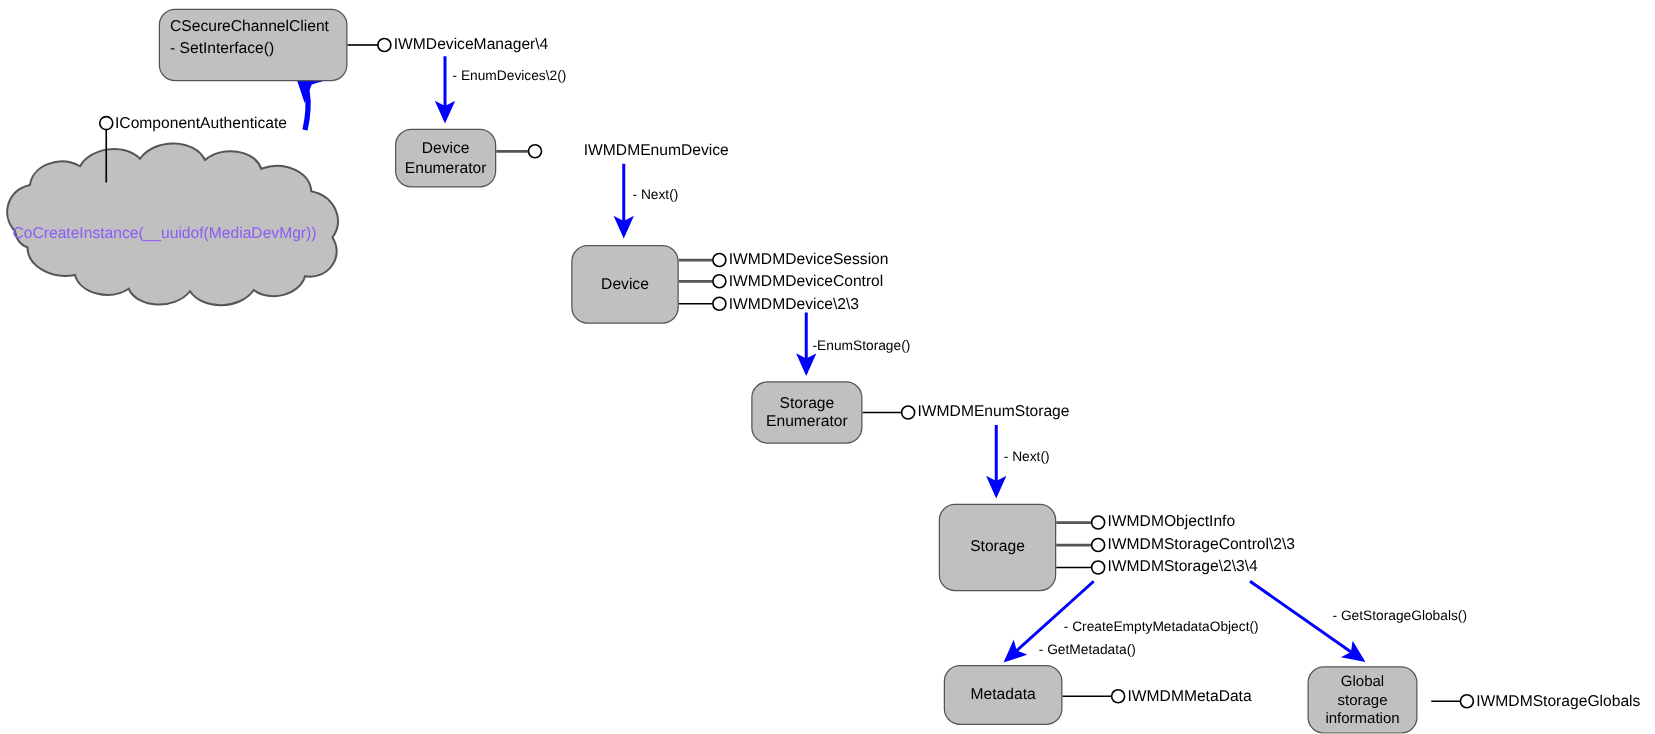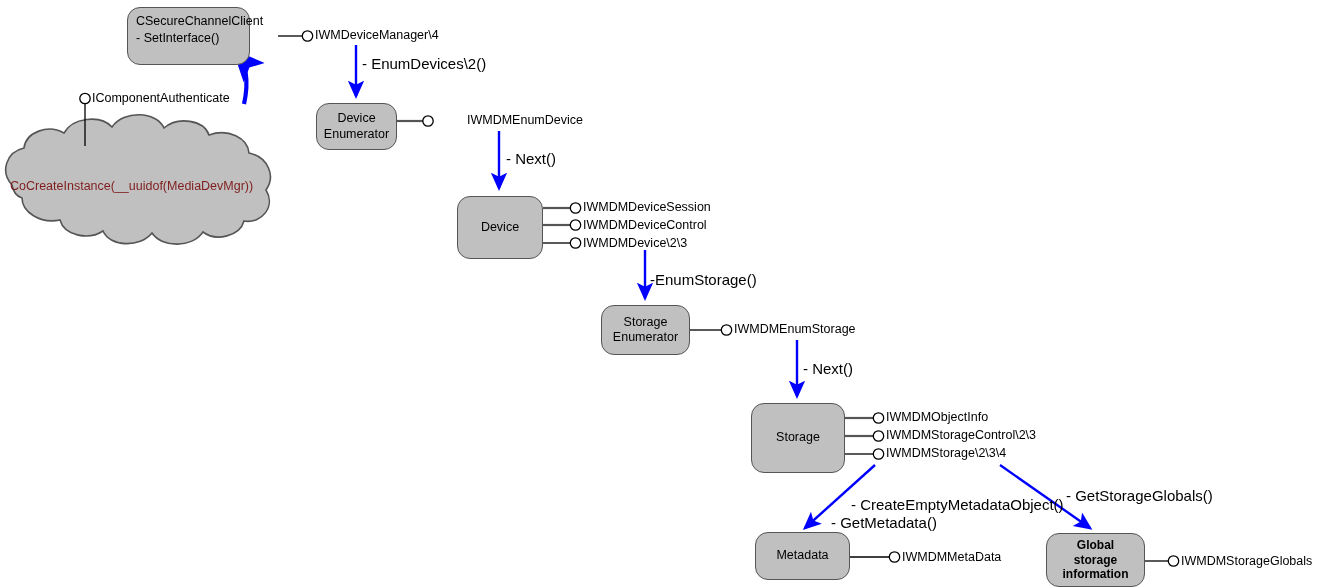--- a/index.html
+++ b/index.html
@@ -46,30 +46,30 @@
   .iface-label {
     position: absolute;
     font-size: 12.5px;
     color: #000000;
     white-space: nowrap;
     z-index: 4;
     line-height: 1;
   }
   .edge-label {
     position: absolute;
-    font-size: 15px;
+    font-size: 11px;
     color: #000000;
     white-space: nowrap;
     z-index: 5;
     line-height: 1;
   }
   .cloud-text {
     position: absolute;
     font-size: 12.5px;
-    color: #7f1d1d;
+    color: #8b5cf6;
     white-space: nowrap;
     z-index: 4;
     line-height: 1;
   }
 </style>
 </head>
 <body>
 
 <div id="canvas">
 
@@ -176,40 +176,40 @@
       <line x1="850" y1="557" x2="889" y2="557" stroke="#000000" stroke-width="1.3"></line>
       <circle cx="894.5" cy="557" r="5.2" fill="#ffffff" stroke="#000000" stroke-width="1.3"></circle>
     </g>
 
     <g>
       <line x1="1145" y1="561" x2="1168" y2="561" stroke="#000000" stroke-width="1.3"></line>
       <circle cx="1173.5" cy="561" r="5.2" fill="#ffffff" stroke="#000000" stroke-width="1.3"></circle>
     </g>
   </svg>
 
-  <div class="node-box leftalign" style="left:127px; top:7px; width:123px; height:58px;">
+  <div class="node-box leftalign" style="left:127px; top:7px; width:151px; height:58px;">
     <div>
       <div>CSecureChannelClient</div>
       <div style="margin-top:2px;">- SetInterface()</div>
     </div>
   </div>
 
   <div class="node-box" style="left:316px; top:103px; width:81px; height:47px; white-space:pre-line;">Device
 Enumerator</div>
 
   <div class="node-box" style="left:457px; top:196px; width:86px; height:63px;">Device</div>
 
   <div class="node-box" style="left:601px; top:305px; width:89px; height:50px; white-space:pre-line;">Storage
 Enumerator</div>
 
   <div class="node-box" style="left:751px; top:403px; width:94px; height:70px;">Storage</div>
 
   <div class="node-box" style="left:755px; top:532px; width:95px; height:48px;">Metadata</div>
 
-  <div class="node-box" style="left:1046px; top:533px; width:99px; height:54px; white-space:pre-line; font-size:12px;font-weight:bold;">Global
+  <div class="node-box" style="left:1046px; top:533px; width:88px; height:54px; white-space:pre-line; font-size:12px;">Global
 storage
 information</div>
 
   <div class="cloud-text" style="left:10px; top:180px;">CoCreateInstance(__uuidof(MediaDevMgr))</div>
 
   <div class="iface-label" style="left:92px; top:92px;">IComponentAuthenticate</div>
 
   <div class="iface-label" style="left:315px; top:29px;">IWMDeviceManager\4</div>
 
   <div class="iface-label" style="left:435px; top:114px;margin-left:32px;">IWMDMEnumDevice</div>

